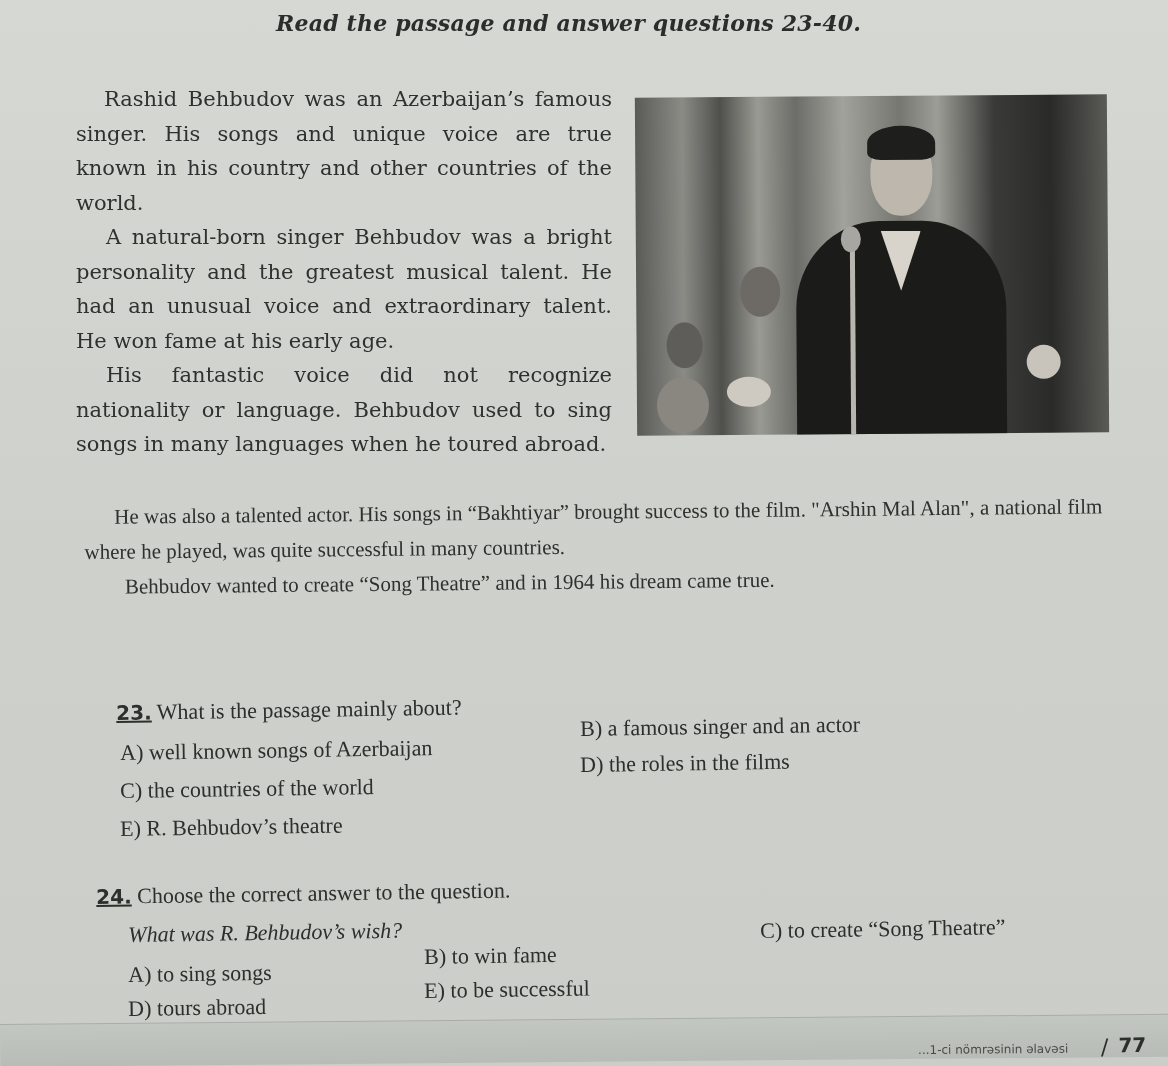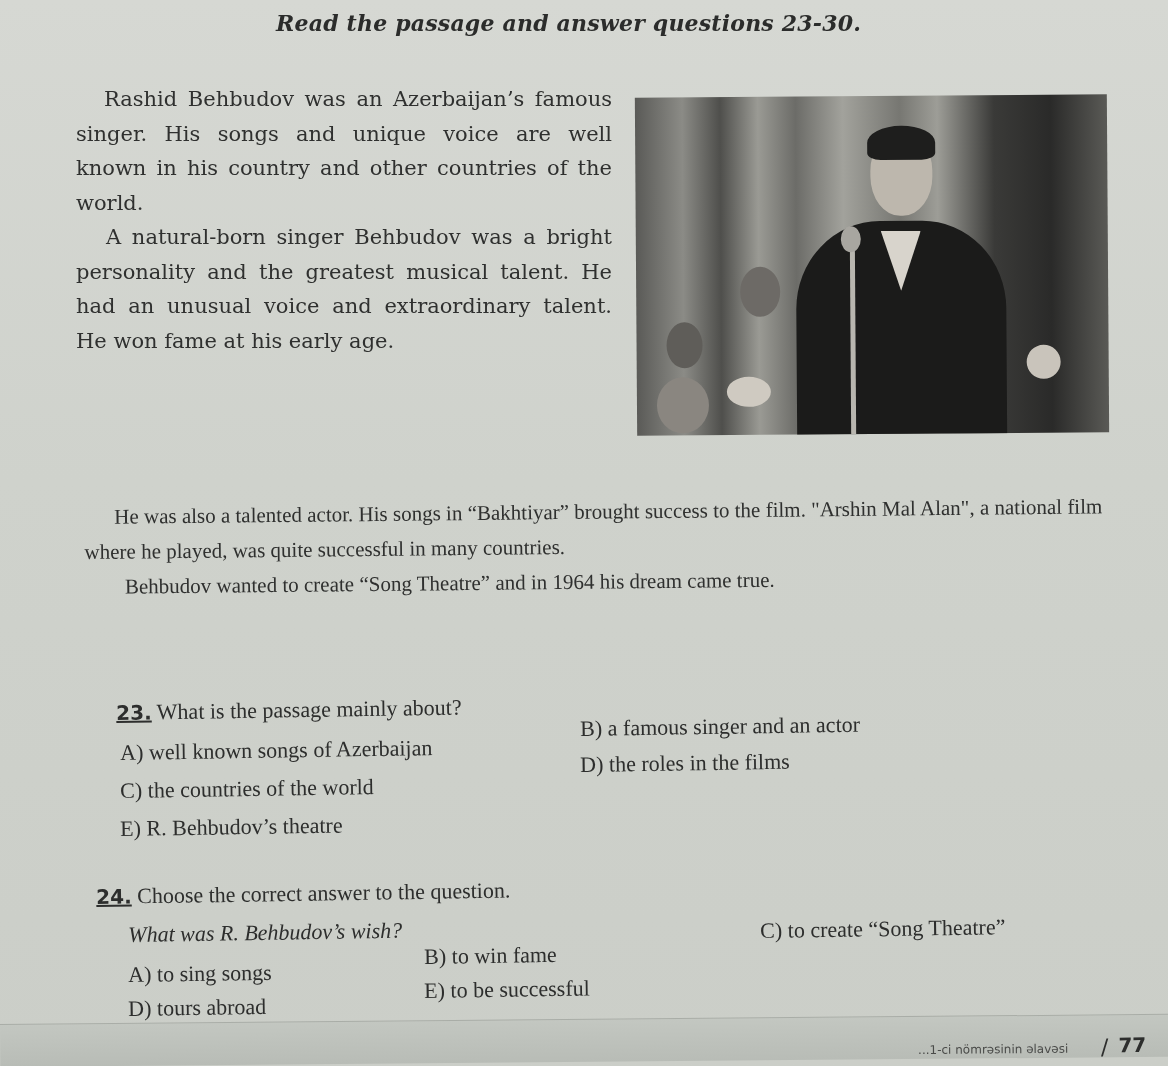--- a/index.html
+++ b/index.html
@@ -45,25 +45,26 @@
     background: linear-gradient(180deg,#c3c7c1,#b8bcb6); border-top:1px solid #a9ada7; transform:rotate(-0.5deg); transform-origin:left top; }
   .footer-text { position:absolute; right:100px; bottom:2px; font-family:"DejaVu Sans", sans-serif; font-size:12px; color:#4a4b49; }
   .page-num { position:absolute; right:22px; bottom:0px; font-family:"DejaVu Sans", sans-serif; font-weight:bold; font-size:20px; color:#2d2e2d; }
   .slash { position:absolute; right:60px; bottom:-2px; font-family:"DejaVu Sans", sans-serif; font-size:22px; color:#2d2e2d; }
 </style>
 </head>
 <body>
 
 <div class="page">
 
-  <div class="title">Read the passage and answer questions 23-30.</div>
+  <div class="title">Read the passage and answer questions 23-40.</div>
 
   <div class="para-col">
-    <p class="first">Rashid Behbudov was an Azerbaijan’s famous singer. His songs and unique voice are well known in his country and other countries of the world.</p>
+    <p class="first">Rashid Behbudov was an Azerbaijan’s famous singer. His songs and unique voice are true known in his country and other countries of the world.</p>
     <p>A natural-born singer Behbudov was a bright personality and the greatest musical talent. He had an unusual voice and extraordinary talent. He won fame at his early age.</p>
+    <p>His fantastic voice did not recognize nationality or language. Behbudov used to sing songs in many languages when he toured abroad.</p>
   </div>
 
   <div class="photo" title="Black-and-white photo of Rashid Behbudov singing at a microphone on stage">
     <div class="bg-man1"></div>
     <div class="bg-man2"></div>
     <div class="bg-man3"></div>
     <div class="singer-body"></div>
     <div class="shirt"></div>
     <div class="singer-head"></div>
     <div class="singer-hair"></div>

